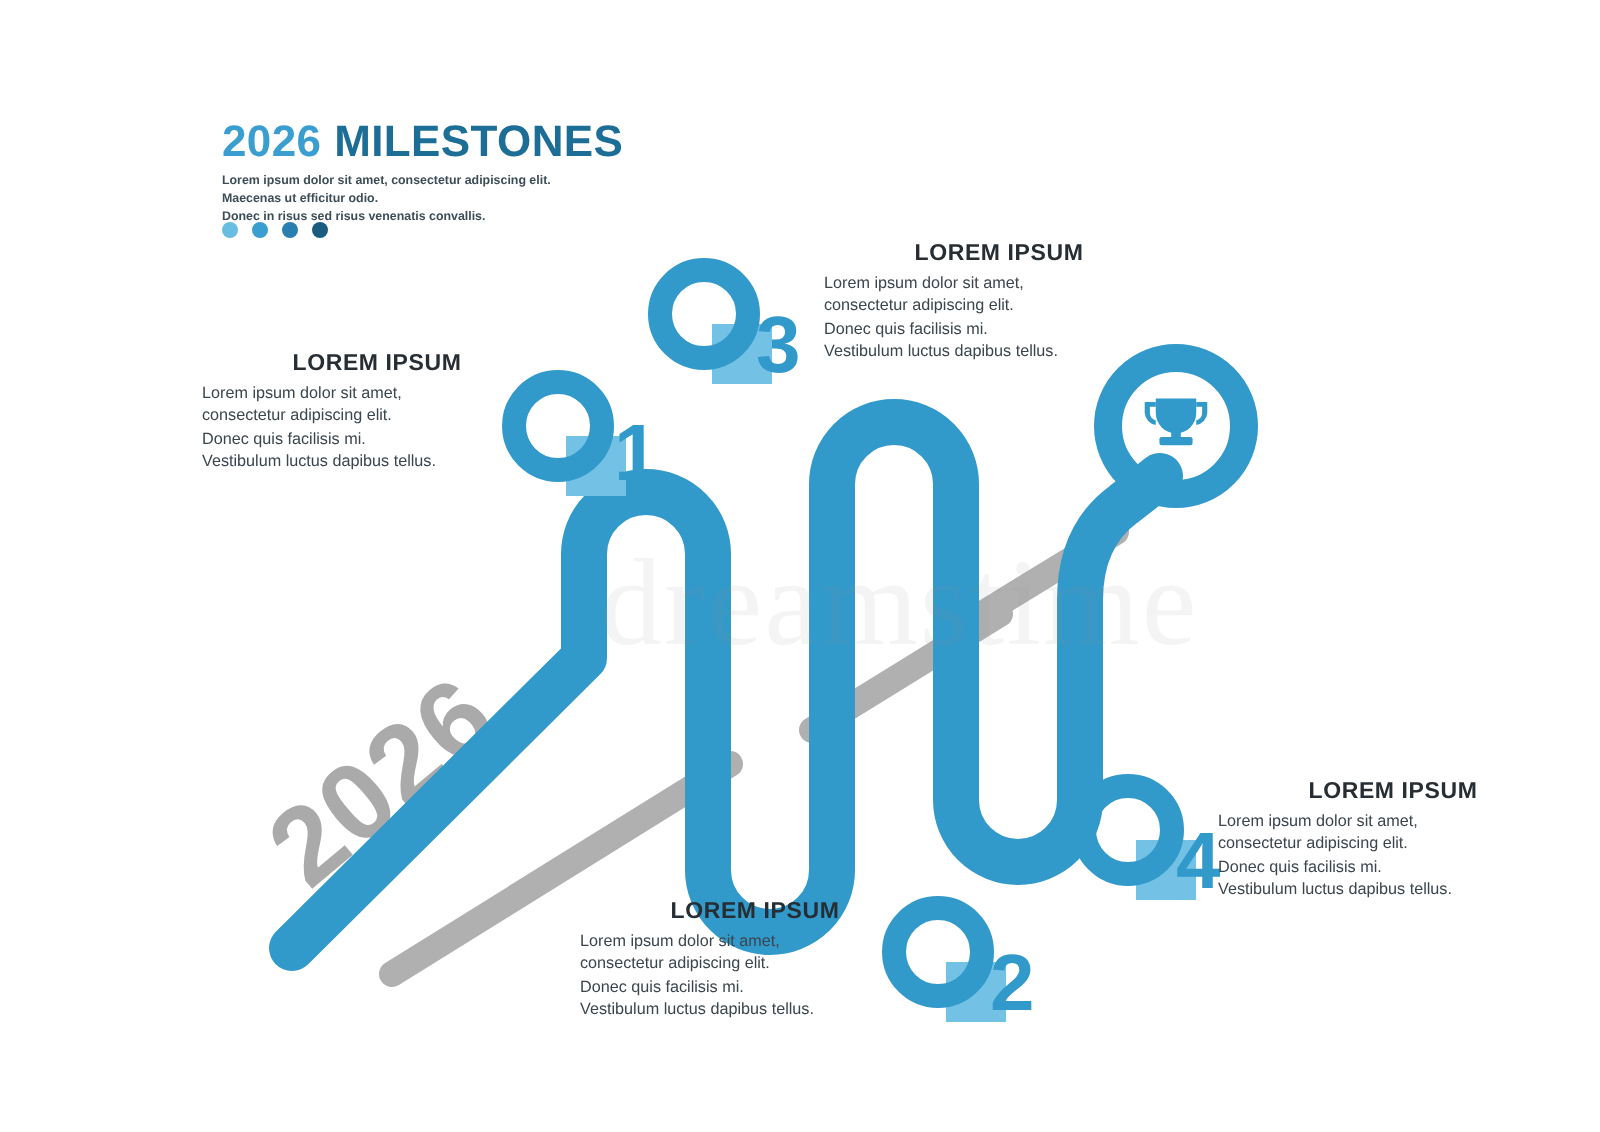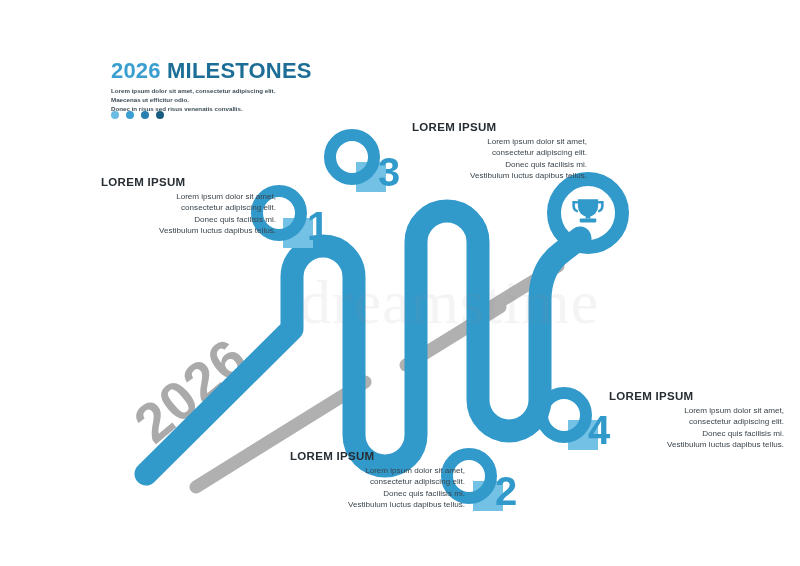--- a/index.html
+++ b/index.html
@@ -66,27 +66,27 @@
     position: absolute;
     width: 175px;
   }
   .ms-head {
     font-size: 11.5px;
     font-weight: bold;
     color: #262d33;
     letter-spacing: 0.3px;
     margin: 0 0 3px 0;
     white-space: nowrap;
+    text-align: center;
   }
   .ms-body {
     font-size: 8.1px;
     line-height: 1.42;
     color: #3a454d;
     margin: 0;
-    text-align: right;
   }
   .ms-body span { display: block; }
 
   #ms-q1 { left: 101px; top: 176px; }
   #ms-q3 { left: 412px; top: 121px; }
   #ms-q2 { left: 290px; top: 450px; }
   #ms-q4 { left: 609px; top: 390px; }
 
   
   .qmark {

